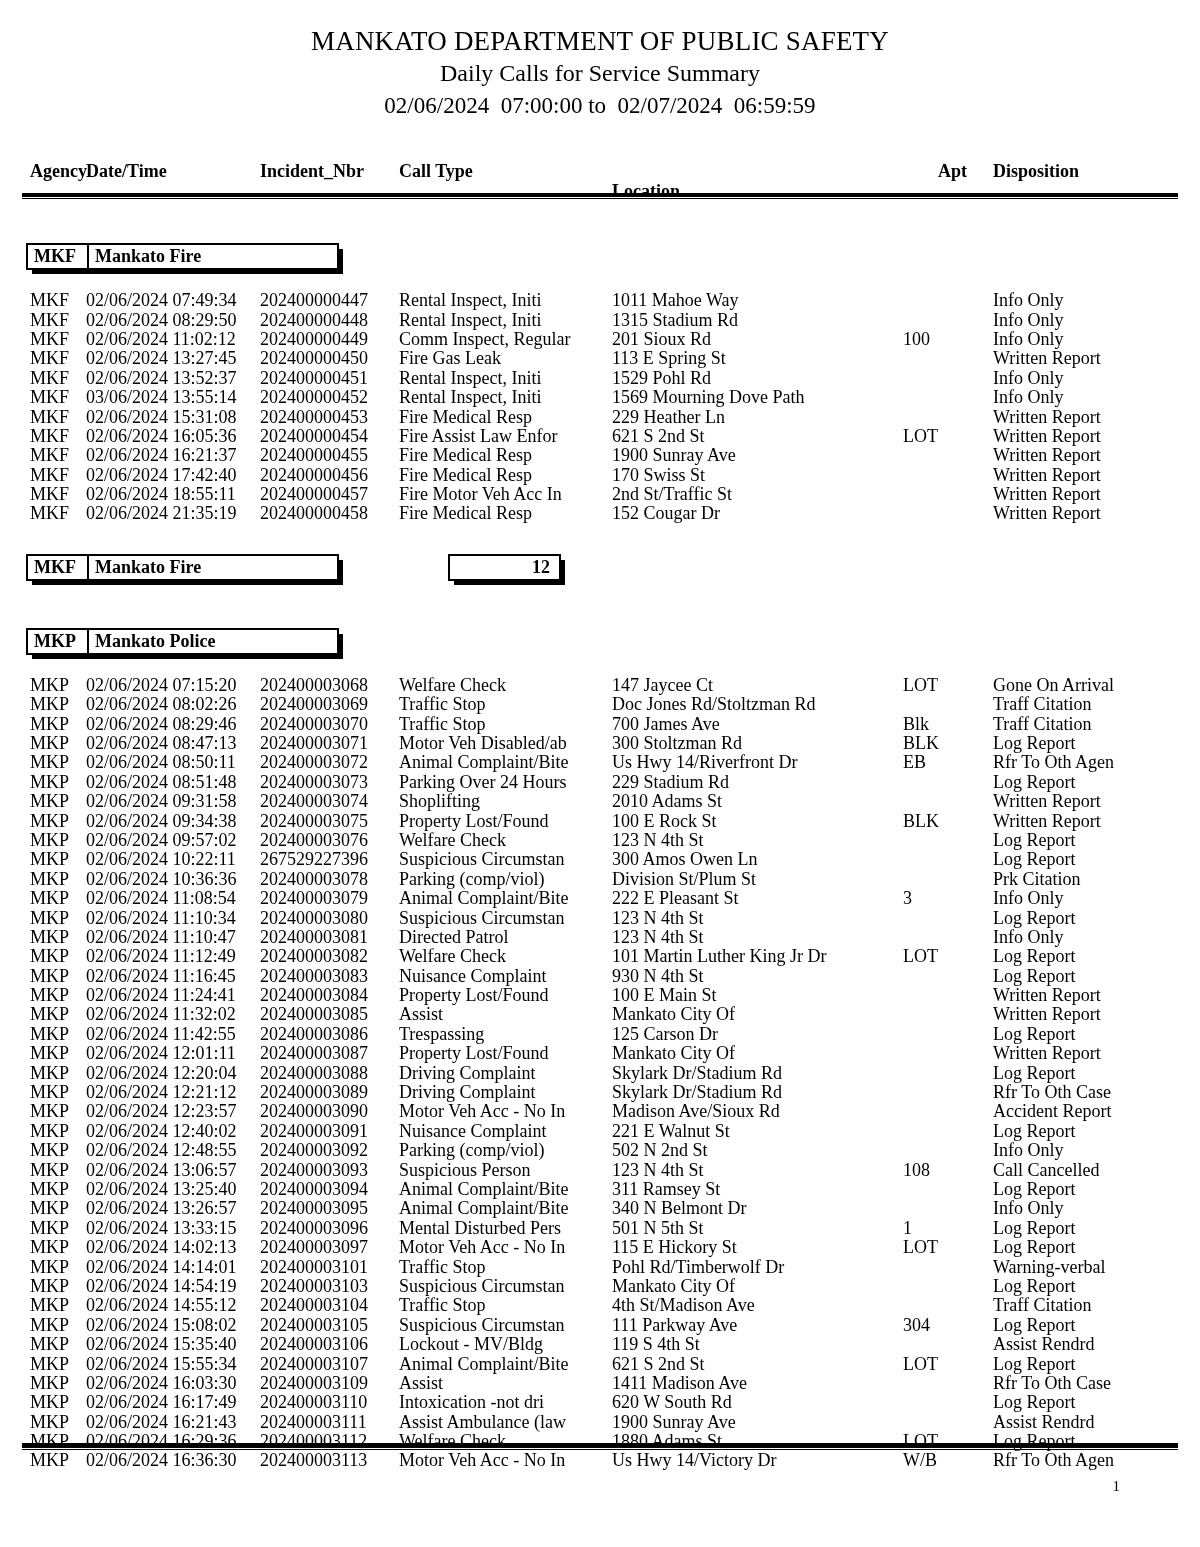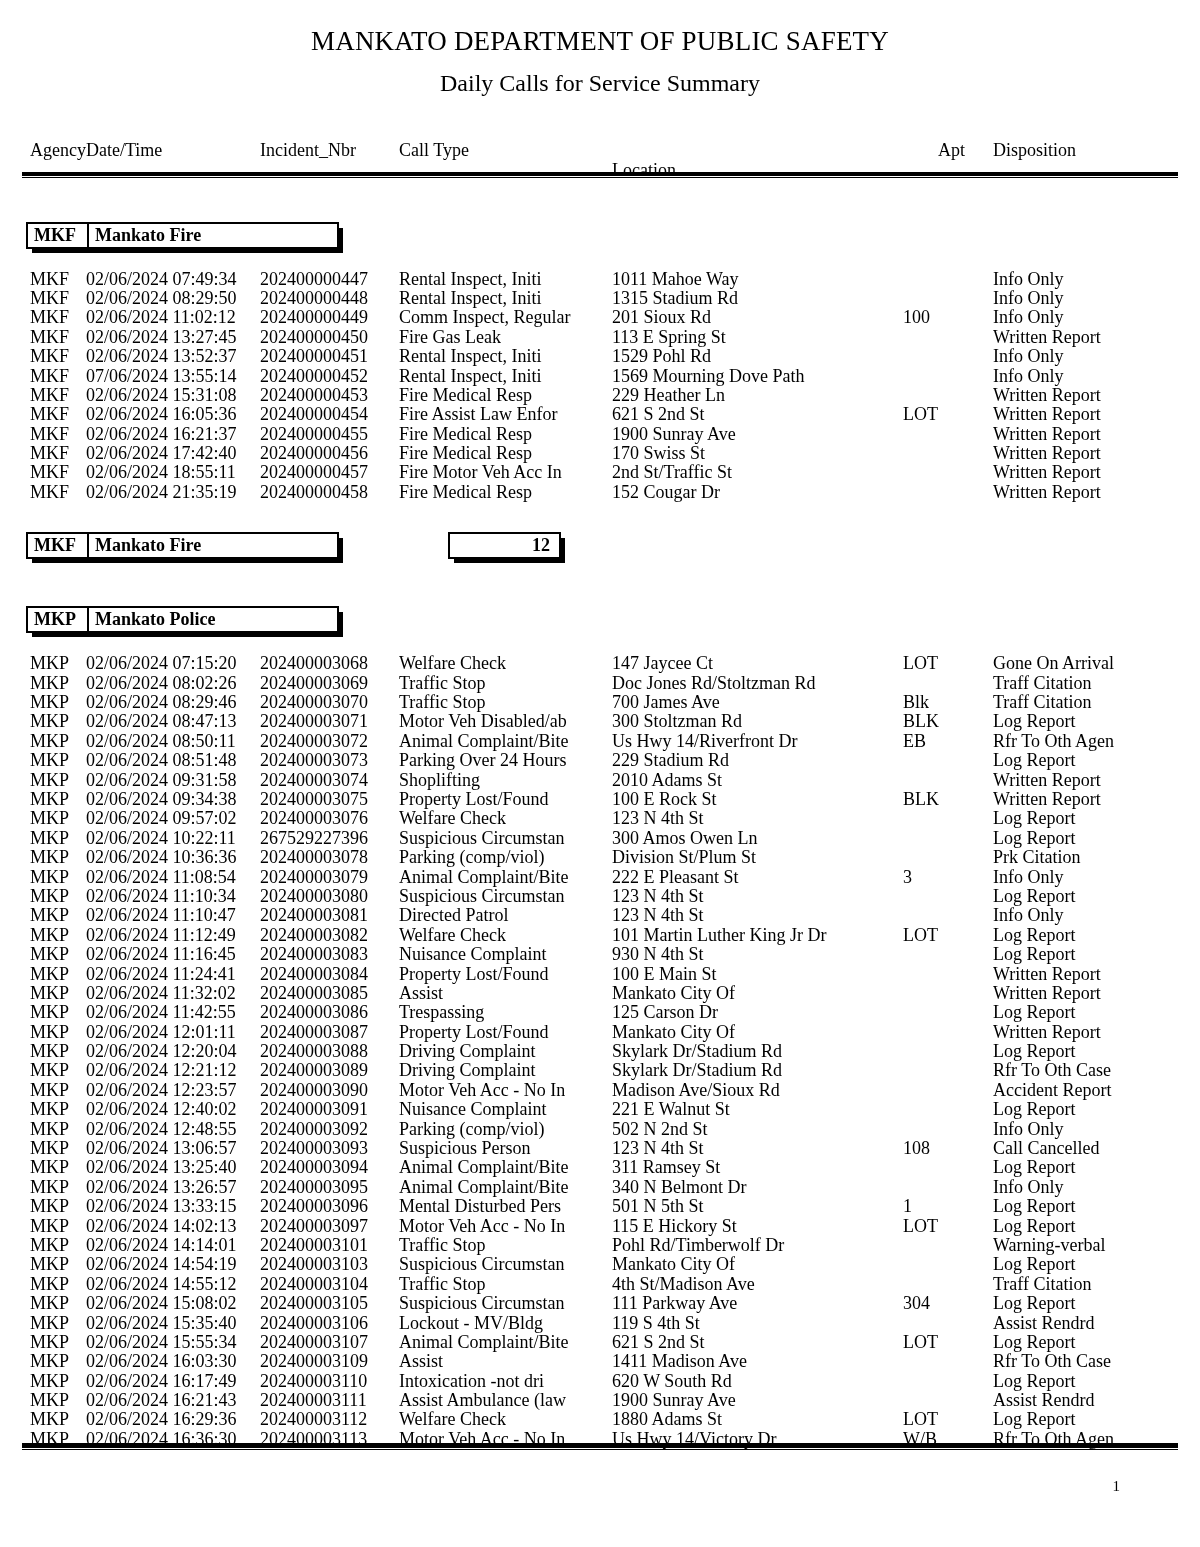--- a/index.html
+++ b/index.html
@@ -30,21 +30,21 @@
   .doc-title {
     font-size: 27px;
     letter-spacing: 0.2px;
     line-height: 1.14;
     margin: 0;
     font-weight: normal;
   }
   .doc-subtitle {
     font-size: 24px;
     line-height: 1.2;
-    margin: 12px 0 0 0;
+    margin: 2px 0 0 0;
     font-weight: normal;
   }
   .doc-range {
     font-size: 23px;
     line-height: 1.2;
     margin: 4px 0 0 0;
     font-weight: normal;
     white-space: pre;
   }
 
@@ -68,21 +68,21 @@
   .c-apt         { left: 903px; }
   .c-disposition { left: 993px; }
 
   
   .col-head {
     position: relative;
     height: 30px;
     margin-top: 42px;
   }
   .col-head .cell {
-    font-weight: normal;
+    font-weight: bold;
     font-size: 18px;
     line-height: 20px;
   }
   .col-head .c-location { top: 20px; }
   .col-head .c-apt { left: 938px; }
 
   .rule-thick {
     margin: 2px 22px 0 22px;
     border-top: 4px solid #000;
     border-bottom: 1px solid #000;
@@ -140,20 +140,21 @@
   }
 </style>
 </head>
 <body>
 
 <div class="page">
 
   <div class="title-block">
     <h1 class="doc-title">MANKATO DEPARTMENT OF PUBLIC SAFETY</h1>
     <div class="doc-subtitle">Daily Calls for Service Summary</div>
+    <div class="doc-range">02/06/2024  07:00:00 to  02/07/2024  06:59:59</div>
   </div>
 
   <div class="col-head">
     <span class="cell c-agency">Agency</span>
     <span class="cell c-datetime">Date/Time</span>
     <span class="cell c-incident">Incident_Nbr</span>
     <span class="cell c-calltype">Call Type</span>
     <span class="cell c-location">Location</span>
     <span class="cell c-apt">Apt</span>
     <span class="cell c-disposition">Disposition</span>
@@ -208,21 +209,21 @@
         <span class="cell c-agency">MKF</span>
         <span class="cell c-datetime">02/06/2024  13:52:37</span>
         <span class="cell c-incident">202400000451</span>
         <span class="cell c-calltype">Rental Inspect, Initi</span>
         <span class="cell c-location">1529 Pohl Rd</span>
         <span class="cell c-apt"></span>
         <span class="cell c-disposition">Info Only</span>
       </div>
       <div class="row">
         <span class="cell c-agency">MKF</span>
-        <span class="cell c-datetime">07/06/2024  13:55:14</span>
+        <span class="cell c-datetime">03/06/2024  13:55:14</span>
         <span class="cell c-incident">202400000452</span>
         <span class="cell c-calltype">Rental Inspect, Initi</span>
         <span class="cell c-location">1569 Mourning Dove Path</span>
         <span class="cell c-apt"></span>
         <span class="cell c-disposition">Info Only</span>
       </div>
       <div class="row">
         <span class="cell c-agency">MKF</span>
         <span class="cell c-datetime">02/06/2024  15:31:08</span>
         <span class="cell c-incident">202400000453</span>

